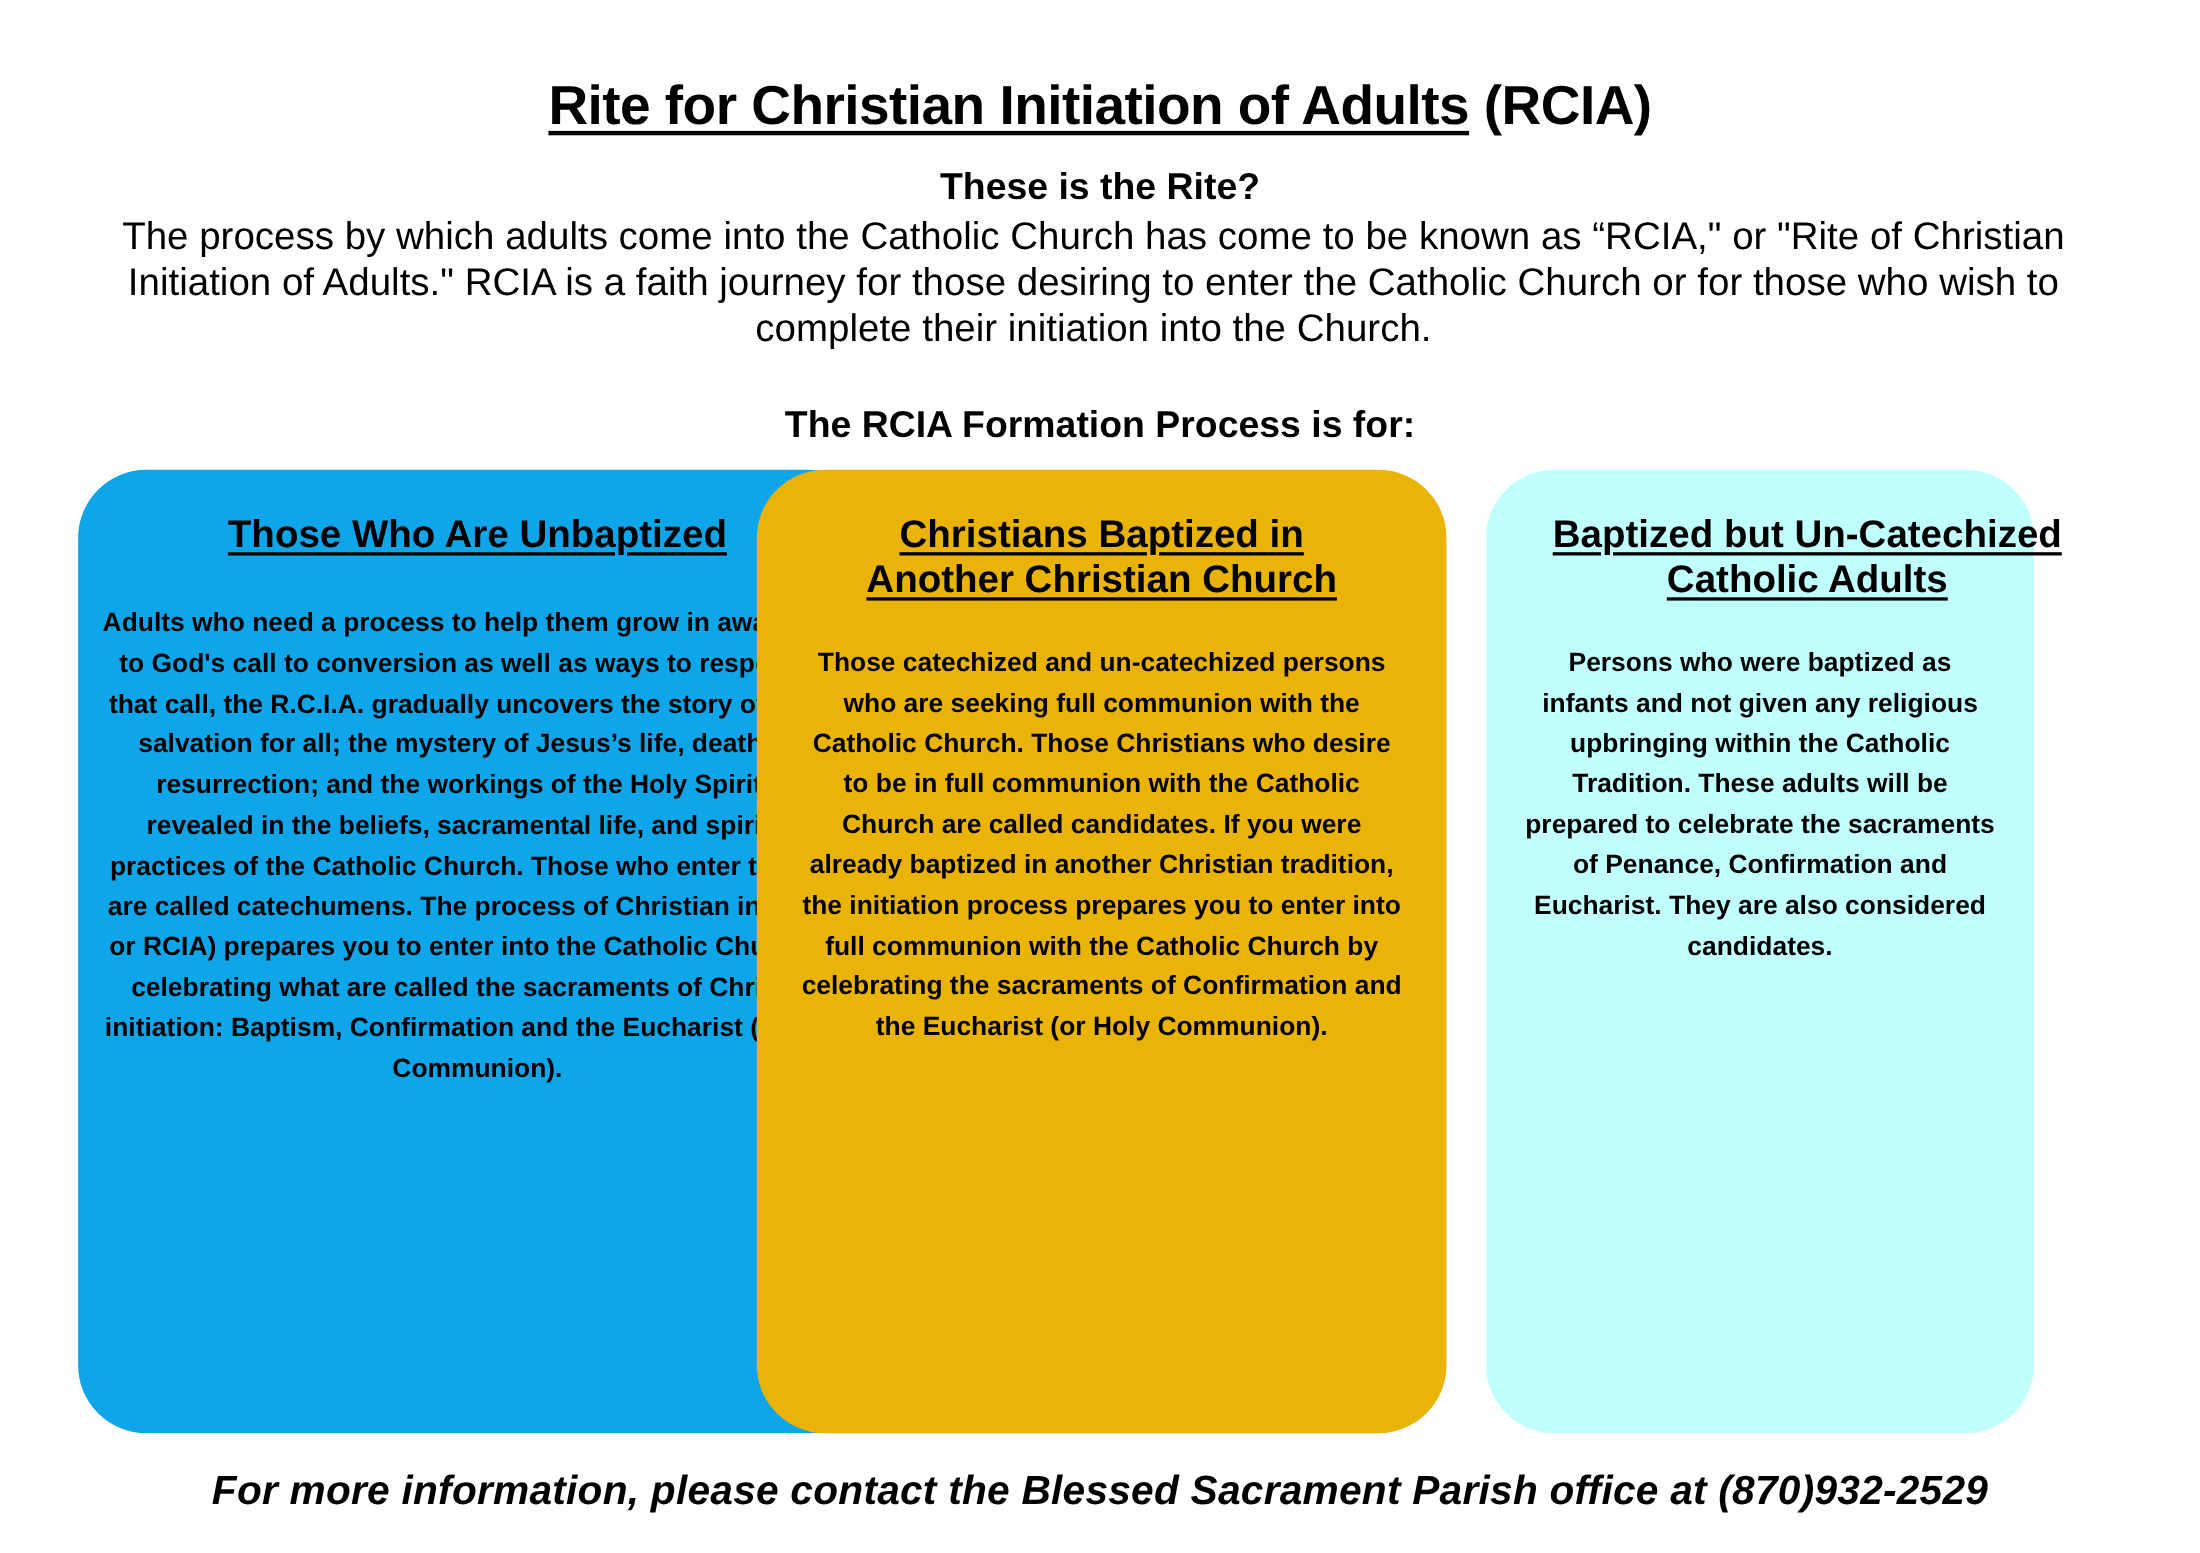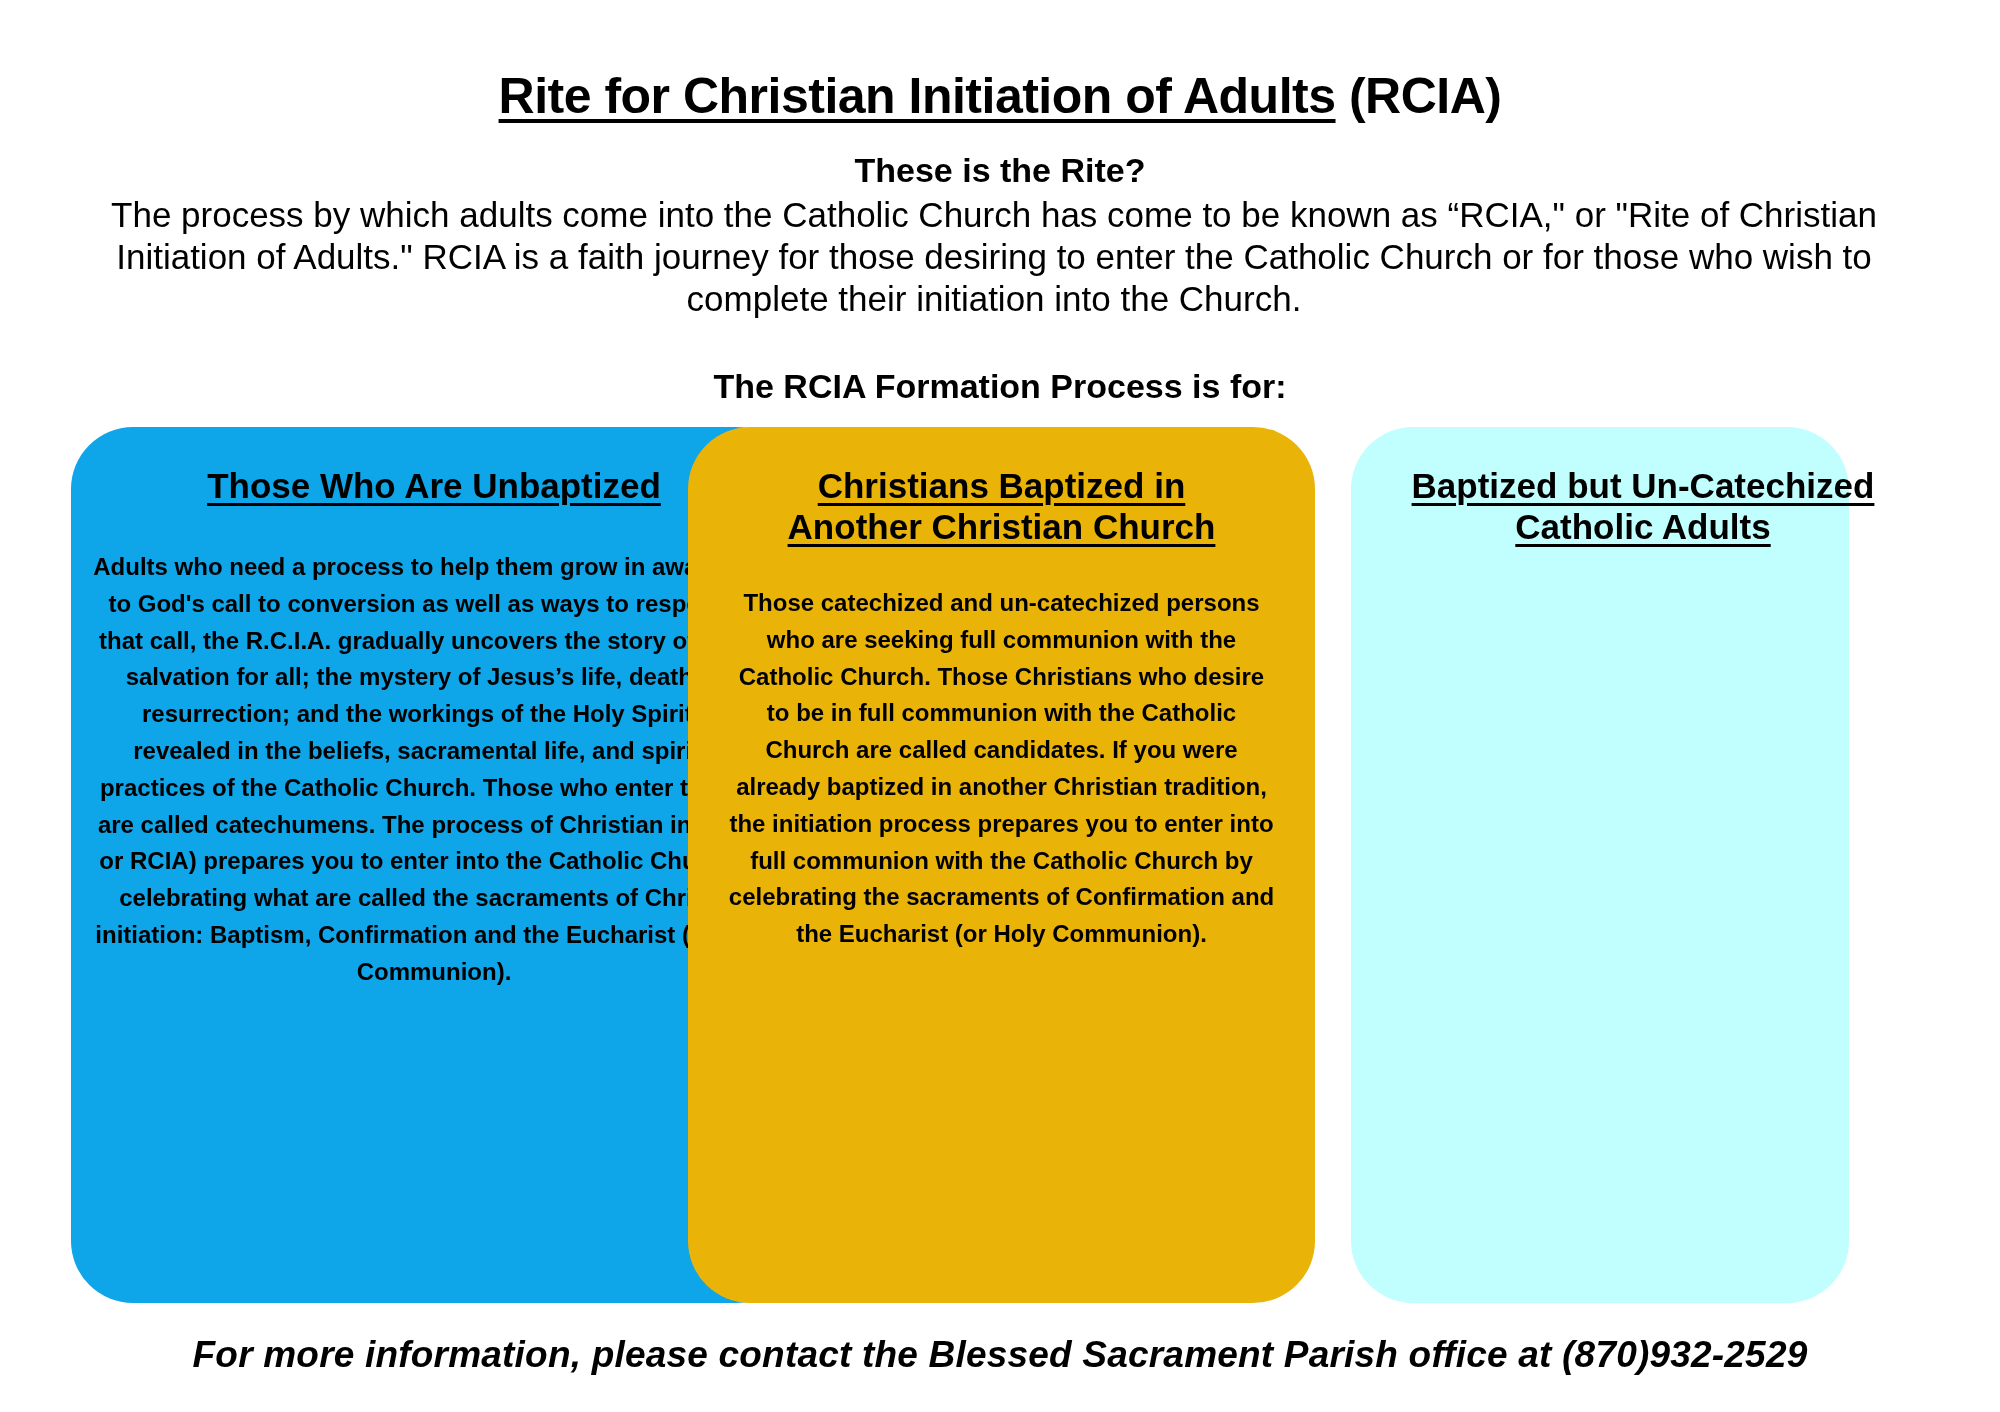--- a/index.html
+++ b/index.html
@@ -100,15 +100,16 @@
   <div class="panel-body">Adults who need a process to help them grow in awareness to God's call to conversion as well as ways to respond to that call, the R.C.I.A. gradually uncovers the story of God’s salvation for all; the mystery of Jesus’s life, death and resurrection; and the workings of the Holy Spirit as revealed in the beliefs, sacramental life, and spiritual practices of the Catholic Church. Those who enter the Rite are called catechumens. The process of Christian initiation or RCIA) prepares you to enter into the Catholic Church by celebrating what are called the sacraments of Christian initiation: Baptism, Confirmation and the Eucharist (or Holy Communion).</div>
 </div>
 
 <div class="panel" id="panel-other-church">
   <div class="panel-heading" style="width:480px;">Christians Baptized in Another Christian Church</div>
   <div class="panel-body" style="padding:0 18px;">Those catechized and un-catechized persons who are seeking full communion with the Catholic Church. Those Christians who desire to be in full communion with the Catholic Church are called candidates. If you were already baptized in another Christian tradition, the initiation process prepares you to enter into full communion with the Catholic Church by celebrating the sacraments of Confirmation and the Eucharist (or Holy Communion).</div>
 </div>
 
 <div class="panel" id="panel-uncatechized">
   <div class="panel-heading" style="width:540px;">Baptized but Un-Catechized Catholic Adults</div>
+  <div class="panel-body" style="padding:0 12px;">Persons who were baptized as infants and not given any religious upbringing within the Catholic Tradition. These adults will be prepared to celebrate the sacraments of Penance, Confirmation and Eucharist. They are also considered candidates.</div>
 </div>
 
 <div class="footer">For more information, please contact the Blessed Sacrament Parish office at (870)932-2529</div>
 
 </body></html>

